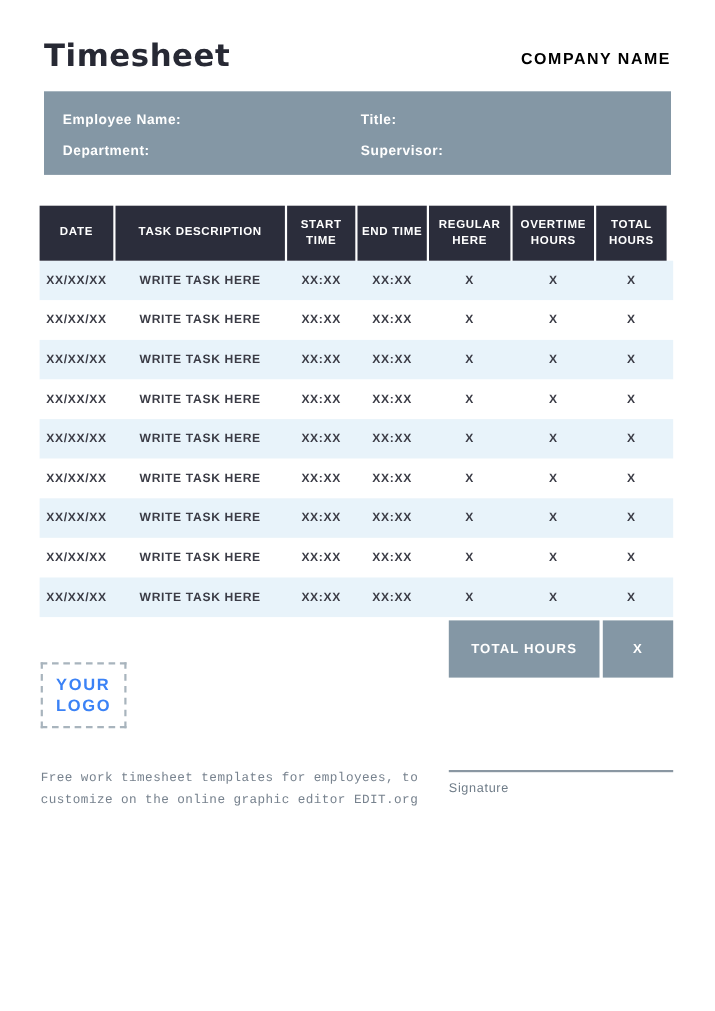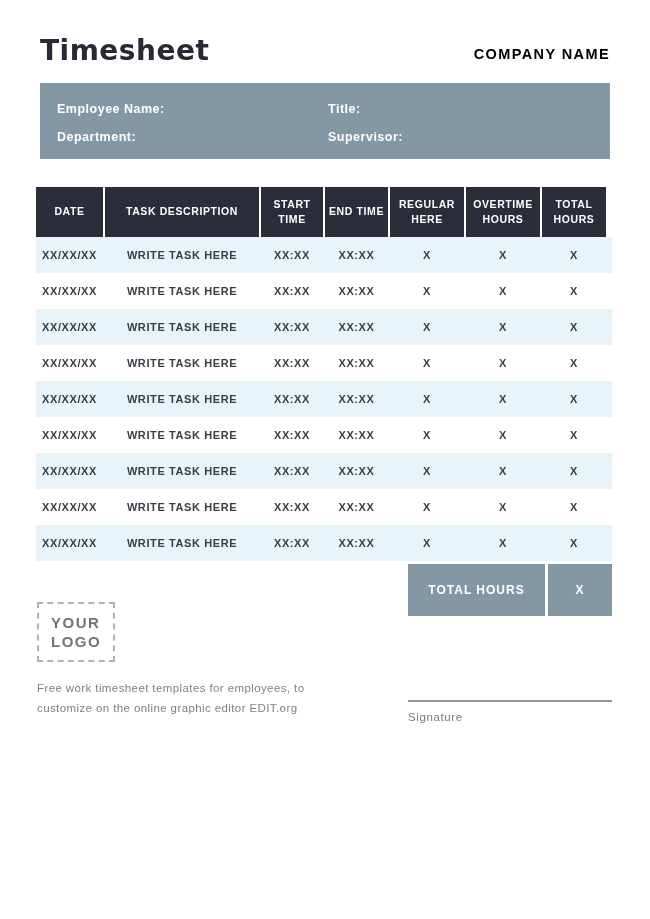--- a/index.html
+++ b/index.html
@@ -78,26 +78,26 @@
     background:#8497A5; color:#ffffff;
     display:flex; align-items:center; justify-content:center;
     font-size:12px; font-weight:700; letter-spacing:1px;
   }
 
   .logo-box {
     display:inline-block;
     margin-top:38px;
     border:2px dashed #A8B4BD;
     padding:9px 12px 8px 12px;
-    color:#737373; font-weight:700; font-size:15px;
+    color:#3b82f6; font-weight:700; font-size:15px;
     letter-spacing:1.5px; line-height:1.3;
   }
   .note {
-    margin-top:16px;
-    font-size:11.5px; color:#77828E; letter-spacing:0.4px; line-height:20px;
+    margin-top:36px;
+    font-size:11.5px; color:#77828E; letter-spacing:0.4px; line-height:20px;font-family:Liberation Mono, monospace;
   }
 
   .sig-line {
     margin-top:84px;
     border-top:2px solid #8A97A2;
   }
   .sig-label {
     margin-top:9px; text-align:left;
     font-size:11.5px; color:#6F7C88; letter-spacing:0.6px;
   }

